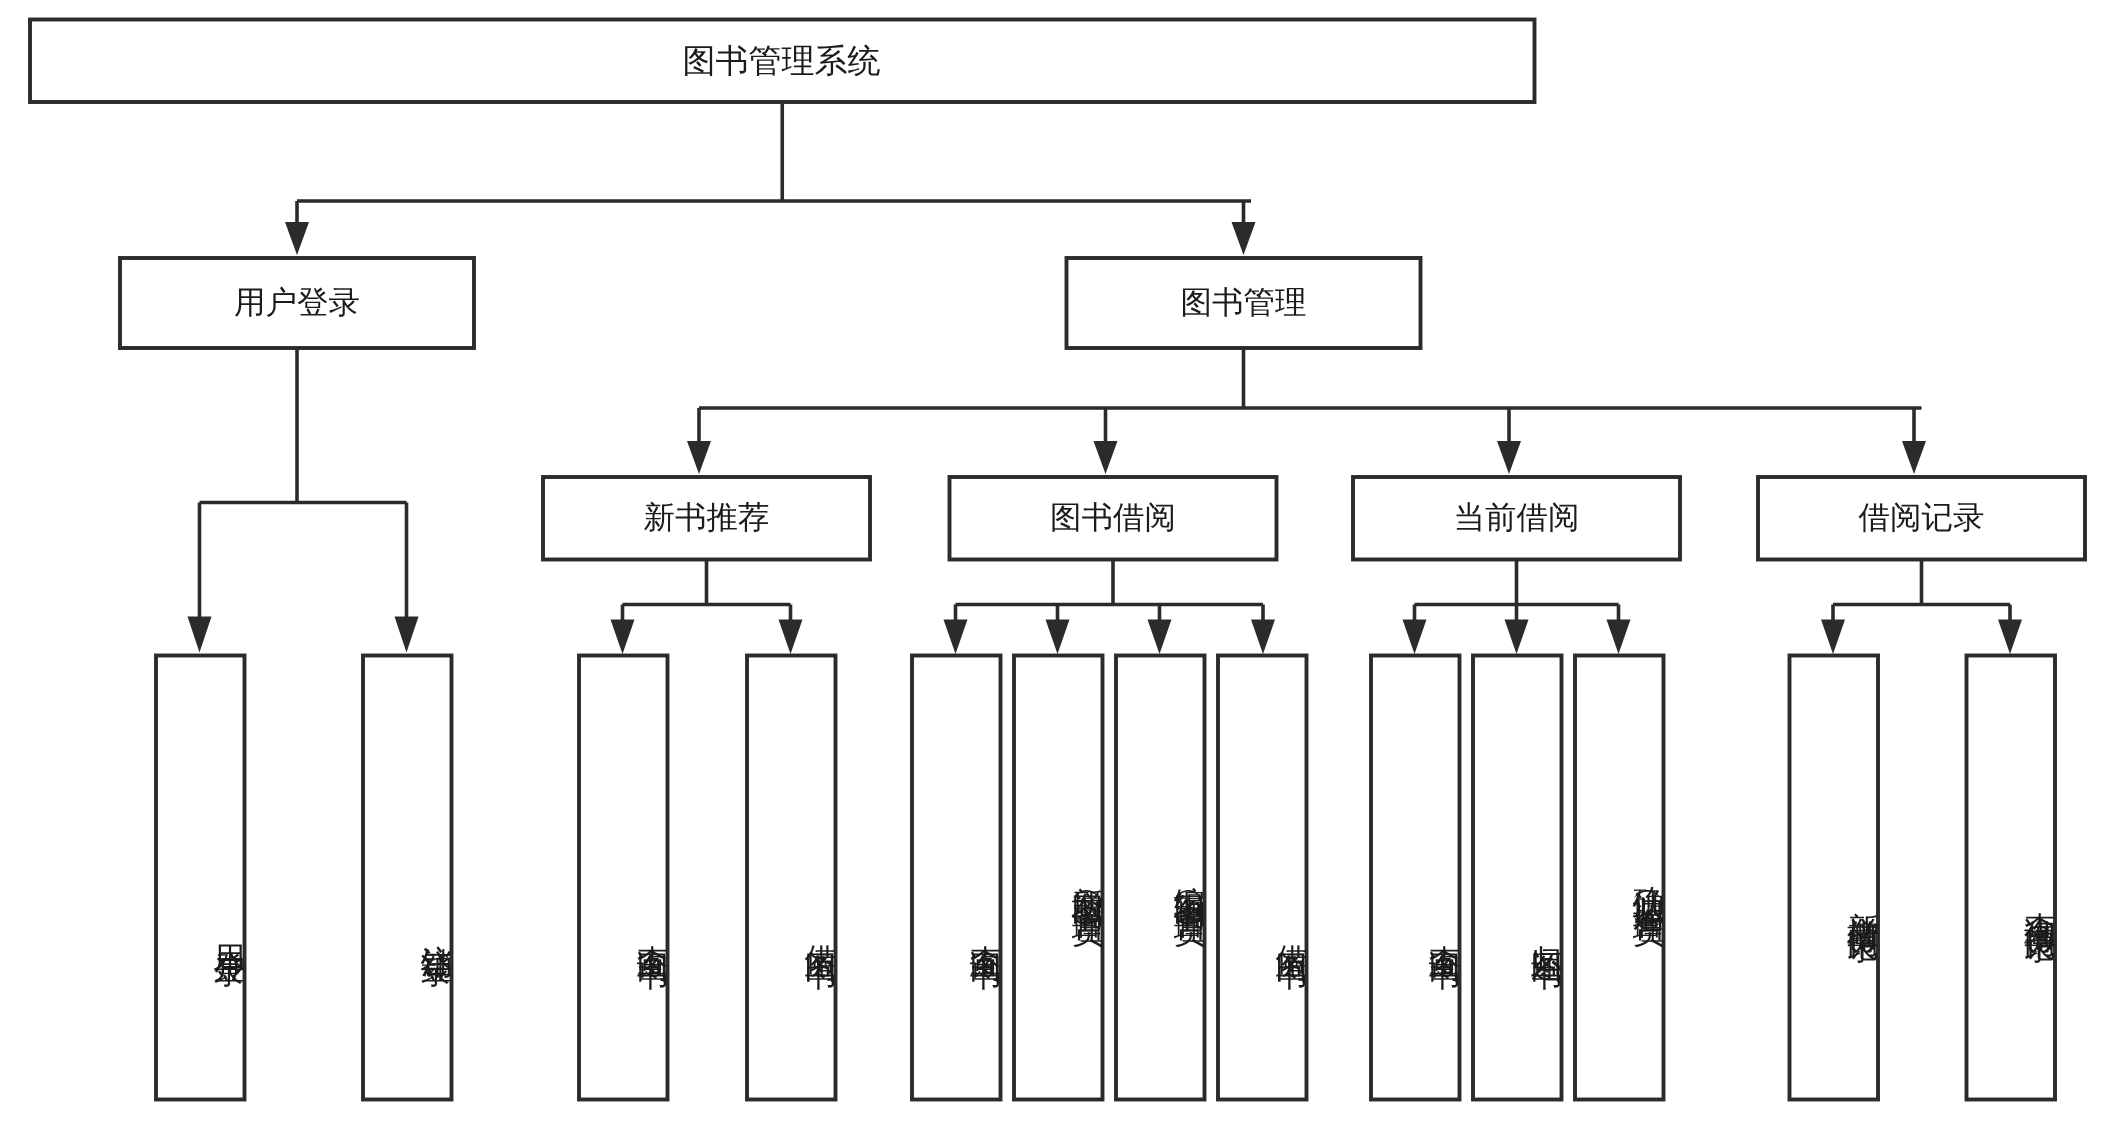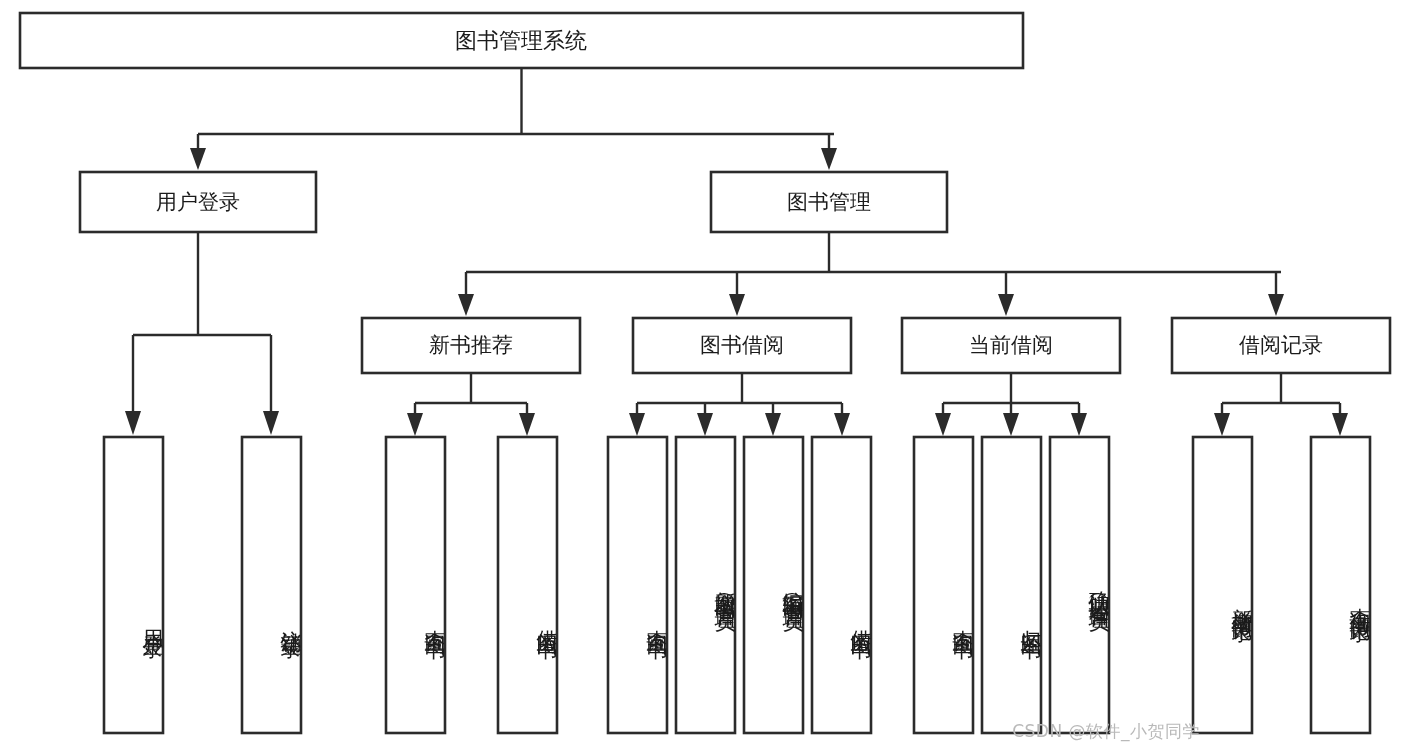--- a/index.html
+++ b/index.html
@@ -247,15 +247,14 @@
 
     <div class="leaf-text" style="left:914px; top:505px; width:59px; height:228px;">查询图书</div>
     <div class="leaf-text" style="left:982px; top:505px; width:59px; height:228px;">归还图书</div>
     <div class="leaf-text" style="left:1050px; top:443px; width:59px; height:288px;">确认归还（管理员）</div>
 
     <div class="leaf-text" style="left:1193px; top:467px; width:59px; height:266px;">新增借阅记录</div>
     <div class="leaf-text" style="left:1311px; top:467px; width:59px; height:266px;">查询借阅记录</div>
 
   </div>
 
-  <div class="watermark">CSDN @软件_小贺同学</div>
 
 </div>
 
 </body></html>

